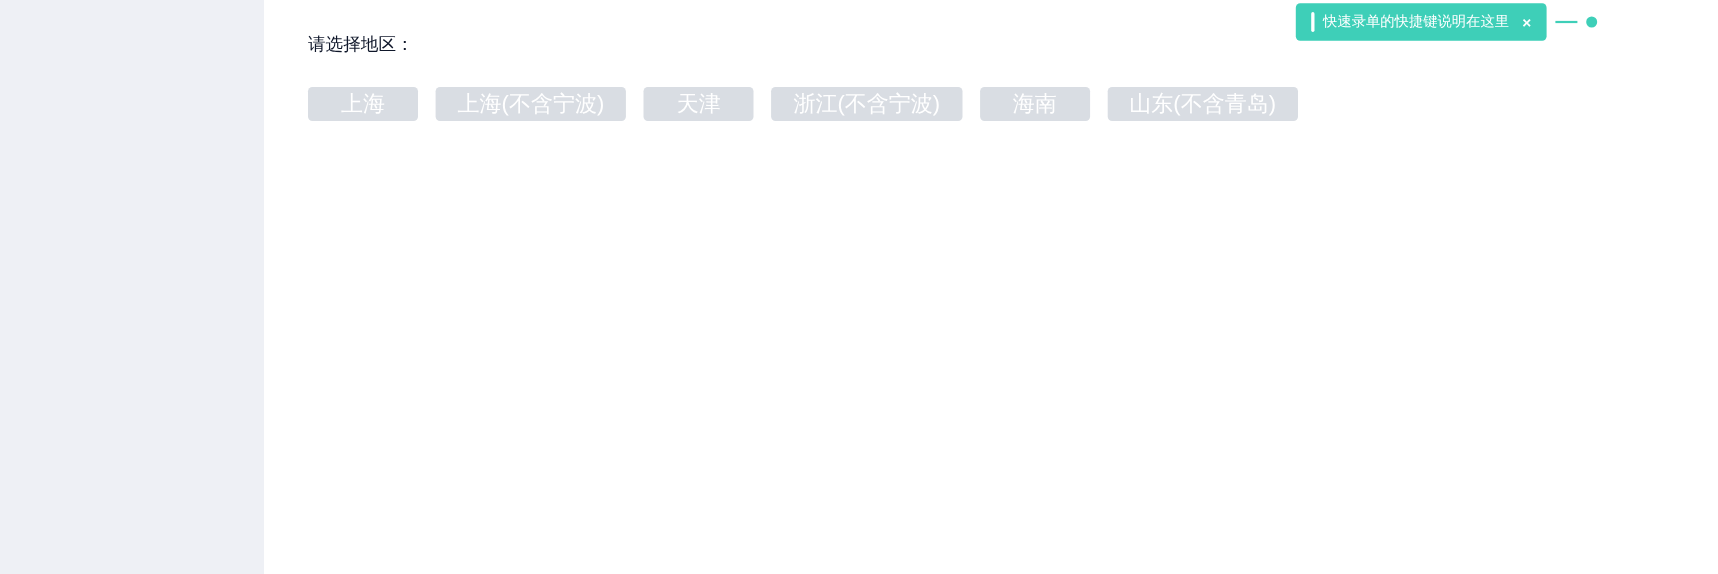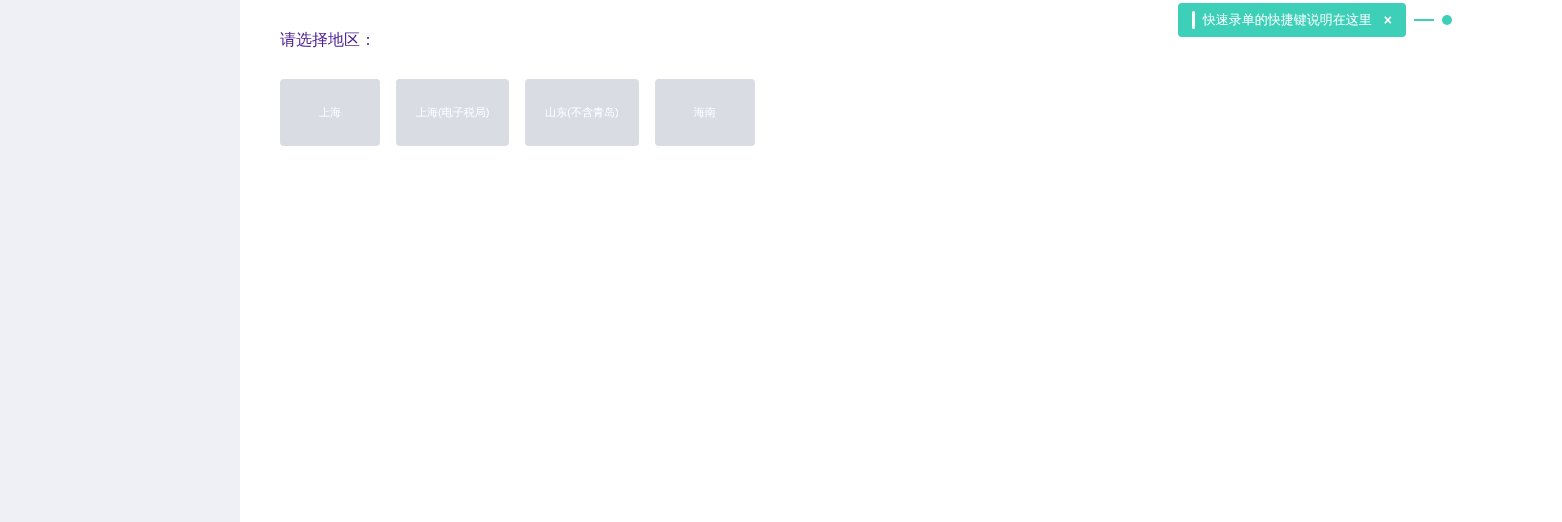--- a/index.html
+++ b/index.html
@@ -31,38 +31,38 @@
       left: 240px;
       top: 0;
       right: 0;
       bottom: 0;
       background: #ffffff;
       padding: 30px 40px;
     }
 
     .page-title {
       font-size: 16px;
-      color: #4c1d95;
+      color: #0f172a;
       margin-bottom: 28px;
       font-weight: 400;
     }
 
     .region-buttons {
       display: flex;
       flex-wrap: wrap;
       gap: 16px;
     }
 
     .region-btn {
       background: #d9dde3;
       border: none;
       border-radius: 4px;
       color: #ffffff;
-      font-size: 11px;
-      padding: 26px 20px;
+      font-size: 20px;
+      padding: 2px 20px;
       cursor: pointer;
       min-width: 100px;
       text-align: center;
       white-space: nowrap;
     }
 
     .tooltip-container {
       position: absolute;
       top: 3px;
       right: 110px;
@@ -117,23 +117,25 @@
 </head>
 <body>
 
 <div class="sidebar"></div>
 
 <div class="main-content">
   <div class="page-title">请选择地区：</div>
   <div class="region-buttons">
 
   <button class="region-btn">上海</button>
-      <button class="region-btn">上海(电子税局)</button>
+      <button class="region-btn">上海(不含宁波)</button>
+      <button class="region-btn">天津</button>
+      <button class="region-btn">浙江(不含宁波)</button>
+      <button class="region-btn">海南</button>
       <button class="region-btn">山东(不含青岛)</button>
-      <button class="region-btn">海南</button>
     </div>
 </div>
 
 <div class="tooltip-container">
   <div class="tooltip-box">
     <div class="tooltip-bar"></div>
     <span>快速录单的快捷键说明在这里</span>
     <span class="tooltip-close">×</span>
   </div>
   <div class="tooltip-line"></div>

